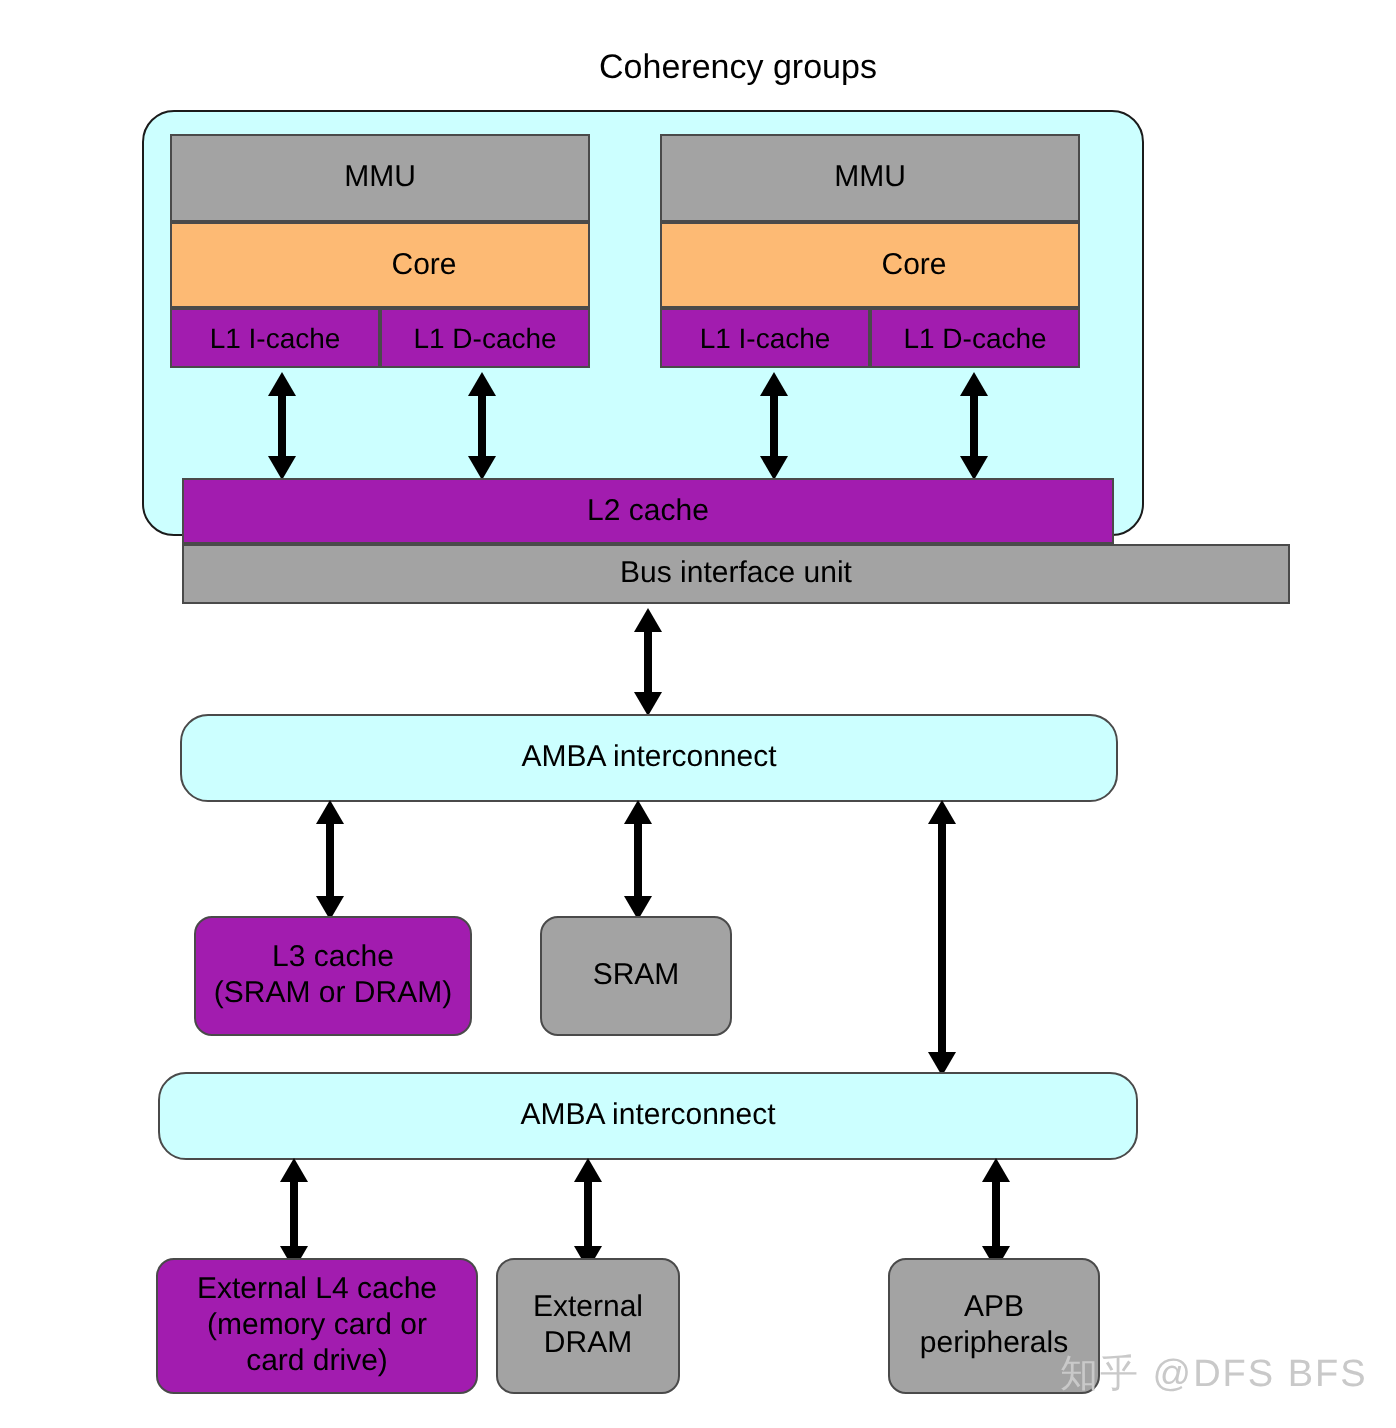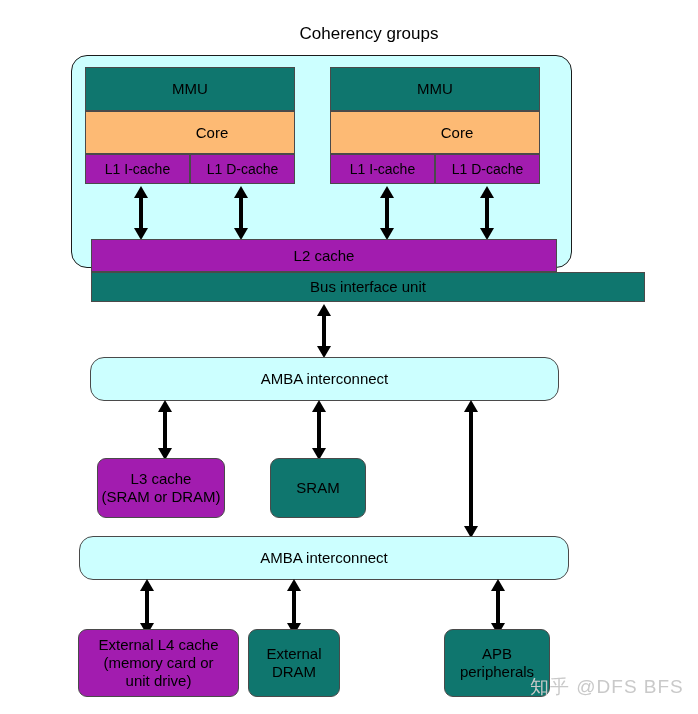--- a/index.html
+++ b/index.html
@@ -33,21 +33,21 @@
     position: absolute;
     color: #000;
     font-size: 17px;
     text-align: center;
     white-space: nowrap;
     padding-left: 20px;
   }
   .cyan   { background: #ccffff; }
   .peach  { background: #a21caf; }
   .gray   { background: #fdba74; padding-left: 44px; }
-  .white  { background: #0f766e; }
+  .white  { background: #a3a3a3; }
   .rounded-lg { border-radius: 14px; }
   .rounded-sm { border-radius: 9px; }
   .group-container {
     position: absolute;
     box-sizing: border-box;
     background: #ccffff;
     border: 1px solid #1b1b1b;
     border-radius: 16px;
   }
   .arrow { position: absolute; }
@@ -120,21 +120,21 @@
     <line x1="9" y1="10" x2="9" y2="50" stroke="#000" stroke-width="4"></line>
     <polygon points="9,0 2,12 16,12" fill="#000"></polygon>
     <polygon points="9,60 2,48 16,48" fill="#000"></polygon>
   </svg>
   <svg class="arrow" style="left:462px; top:400px;" width="18" height="138" viewBox="0 0 18 138">
     <line x1="9" y1="10" x2="9" y2="128" stroke="#000" stroke-width="4"></line>
     <polygon points="9,0 2,12 16,12" fill="#000"></polygon>
     <polygon points="9,138 2,126 16,126" fill="#000"></polygon>
   </svg>
 
-  <div class="node peach rounded-sm" style="left:97px; top:458px; width:128px; height:60px; font-size:15px; flex-direction:column;">
+  <div class="node peach rounded-sm" style="left:97px; top:458px; width:139px; height:60px; font-size:15px; flex-direction:column;">
     <span class="lbl">L3 cache</span>
     <span class="lbl">(SRAM or DRAM)</span>
   </div>
   <div class="node white rounded-sm" style="left:270px; top:458px; width:96px; height:60px; font-size:15px;">SRAM</div>
 
   <div class="node cyan rounded-lg" style="left:79px; top:536px; width:490px; height:44px; font-size:15px;">AMBA interconnect</div>
 
   <svg class="arrow" style="left:138px; top:579px;" width="18" height="56" viewBox="0 0 18 56">
     <line x1="9" y1="10" x2="9" y2="46" stroke="#000" stroke-width="4"></line>
     <polygon points="9,0 2,12 16,12" fill="#000"></polygon>
@@ -147,21 +147,21 @@
   </svg>
   <svg class="arrow" style="left:489px; top:579px;" width="18" height="56" viewBox="0 0 18 56">
     <line x1="9" y1="10" x2="9" y2="46" stroke="#000" stroke-width="4"></line>
     <polygon points="9,0 2,12 16,12" fill="#000"></polygon>
     <polygon points="9,56 2,44 16,44" fill="#000"></polygon>
   </svg>
 
   <div class="node peach rounded-sm" style="left:78px; top:629px; width:161px; height:68px; font-size:15px; flex-direction:column;">
     <span class="lbl">External L4 cache</span>
     <span class="lbl">(memory card or</span>
-    <span class="lbl">unit drive)</span>
+    <span class="lbl">card drive)</span>
   </div>
 
   <div class="node white rounded-sm" style="left:248px; top:629px; width:92px; height:68px; font-size:15px; flex-direction:column;">
     <span class="lbl">External</span>
     <span class="lbl">DRAM</span>
   </div>
 
   <div class="node white rounded-sm" style="left:444px; top:629px; width:106px; height:68px; font-size:15px; flex-direction:column;">
     <span class="lbl">APB</span>
     <span class="lbl">peripherals</span>

